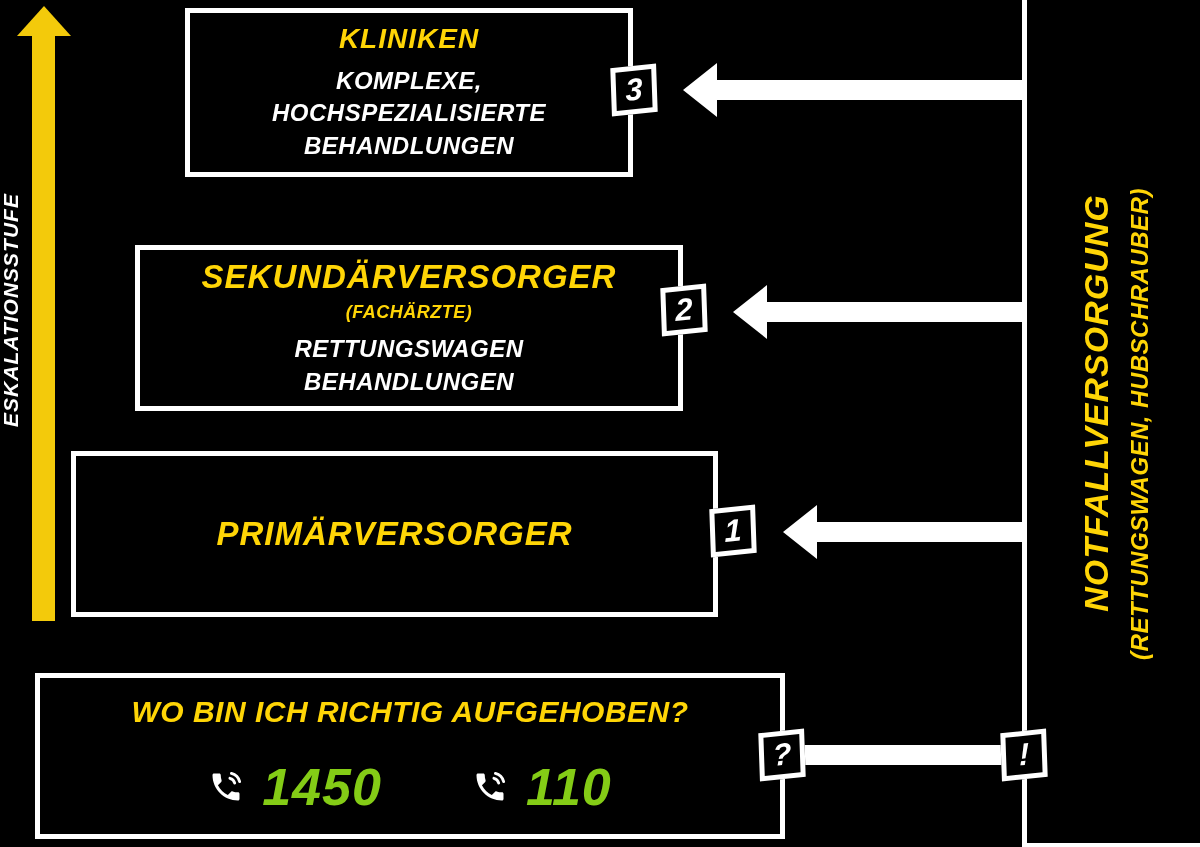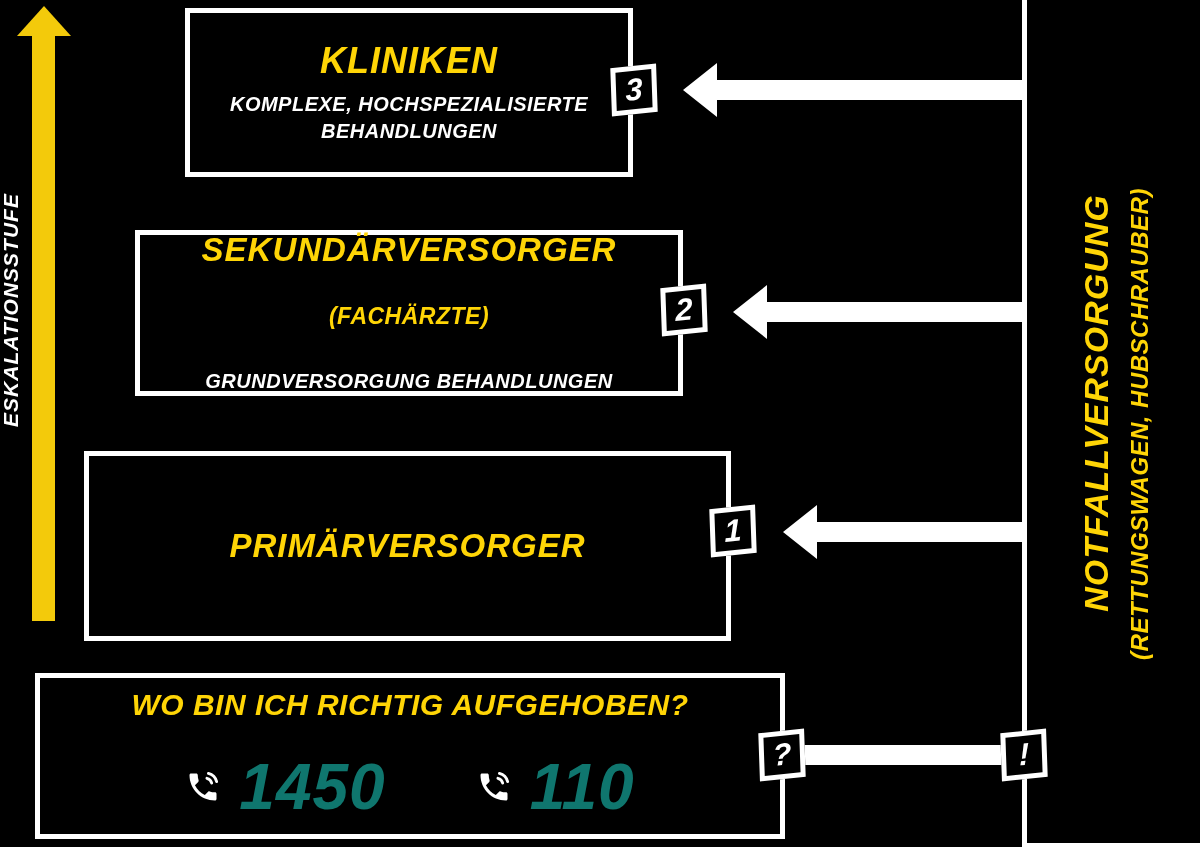--- a/index.html
+++ b/index.html
@@ -10,31 +10,31 @@
   
   .esc-shaft{position:absolute;left:32px;top:33px;width:23px;height:588px;background:#f3ca0b;}
   .esc-head{position:absolute;left:17px;top:6px;width:0;height:0;
     border-left:27px solid transparent;border-right:27px solid transparent;border-bottom:30px solid #f3ca0b;}
   .esc-label{position:absolute;left:11px;top:310px;transform:translate(-50%,-50%) rotate(-90deg);
     white-space:nowrap;color:#fff;font-size:21px;letter-spacing:1px;}
   
   .lvl{position:absolute;box-sizing:border-box;border:5px solid #fff;background:#000;
     display:flex;flex-direction:column;align-items:center;justify-content:center;text-align:center;}
   .box-3{left:185px;top:8px;width:448px;height:169px;}
-  .box-2{left:135px;top:230px;width:548px;height:166px;gap:28px;}
-  .box-1{left:84px;top:451px;width:647px;height:190px;text-align:center;}
+  .box-2{left:135px;top:245px;width:548px;height:166px;}
+  .box-1{left:71px;top:451px;width:647px;height:166px;text-align:center;}
   .box-q{left:35px;top:673px;width:750px;height:166px;}
-  .ttl{color:#ffd506;font-size:36px;letter-spacing:1px;line-height:1.15;}
+  .ttl{color:#ffd506;font-size:28px;letter-spacing:1px;line-height:1.15;}
   .ttl-sm{color:#ffd506;font-size:33px;letter-spacing:1px;line-height:1.15;}
-  .sub{color:#ffd506;font-size:23px;letter-spacing:.5px;margin-top:6px;line-height:1.2;}
-  .desc{color:#fff;font-size:20px;letter-spacing:.5px;margin-top:10px;line-height:1.35;max-width:410px;}
+  .sub{color:#ffd506;font-size:18px;letter-spacing:.5px;margin-top:6px;line-height:1.2;}
+  .desc{color:#fff;font-size:24px;letter-spacing:.5px;margin-top:10px;line-height:1.35;max-width:410px;}
   .q-title{color:#ffd506;font-size:30px;letter-spacing:.5px;}
   .phones{display:flex;align-items:center;gap:90px;margin-top:28px;}
   .phone-grp{display:flex;align-items:center;gap:18px;}
-  .phone-num{color:#0f766e;font-size:64px;letter-spacing:1px;}
+  .phone-num{color:#84cc16;font-size:52px;letter-spacing:1px;}
   
   .badge{position:absolute;width:36px;height:38px;background:#000;border:5px solid #fff;
     color:#fff;font-size:31px;display:flex;align-items:center;justify-content:center;
     transform:rotate(-6deg) skewX(-4deg);z-index:5;}
   .badge.b3{left:611px;top:66px;}
   .badge.b2{left:661px;top:286px;}
   .badge.b1{left:710px;top:507px;}
   .badge.bq{left:759px;top:731px;}
   .badge.bx{left:1001px;top:731px;}
   
@@ -68,21 +68,21 @@
   <div class="esc-label">ESKALATIONSSTUFE</div>
 
   <div class="lvl box-3">
     <div class="ttl">KLINIKEN</div>
     <div class="desc">KOMPLEXE, HOCHSPEZIALISIERTE BEHANDLUNGEN</div>
   </div>
 
   <div class="lvl box-2">
     <div class="ttl-sm">SEKUNDÄRVERSORGER</div>
     <div class="sub">(FACHÄRZTE)</div>
-    <div class="desc">GRUNDVERSORGUNG BEHANDLUNGEN</div>
+    <div class="desc">RETTUNGSWAGEN BEHANDLUNGEN</div>
   </div>
 
   <div class="lvl box-1">
     <div class="ttl-sm">PRIMÄRVERSORGER</div>
   </div>
 
   <div class="lvl box-q">
     <div class="q-title">WO BIN ICH RICHTIG AUFGEHOBEN?</div>
     <div class="phones">
       <div class="phone-grp">

